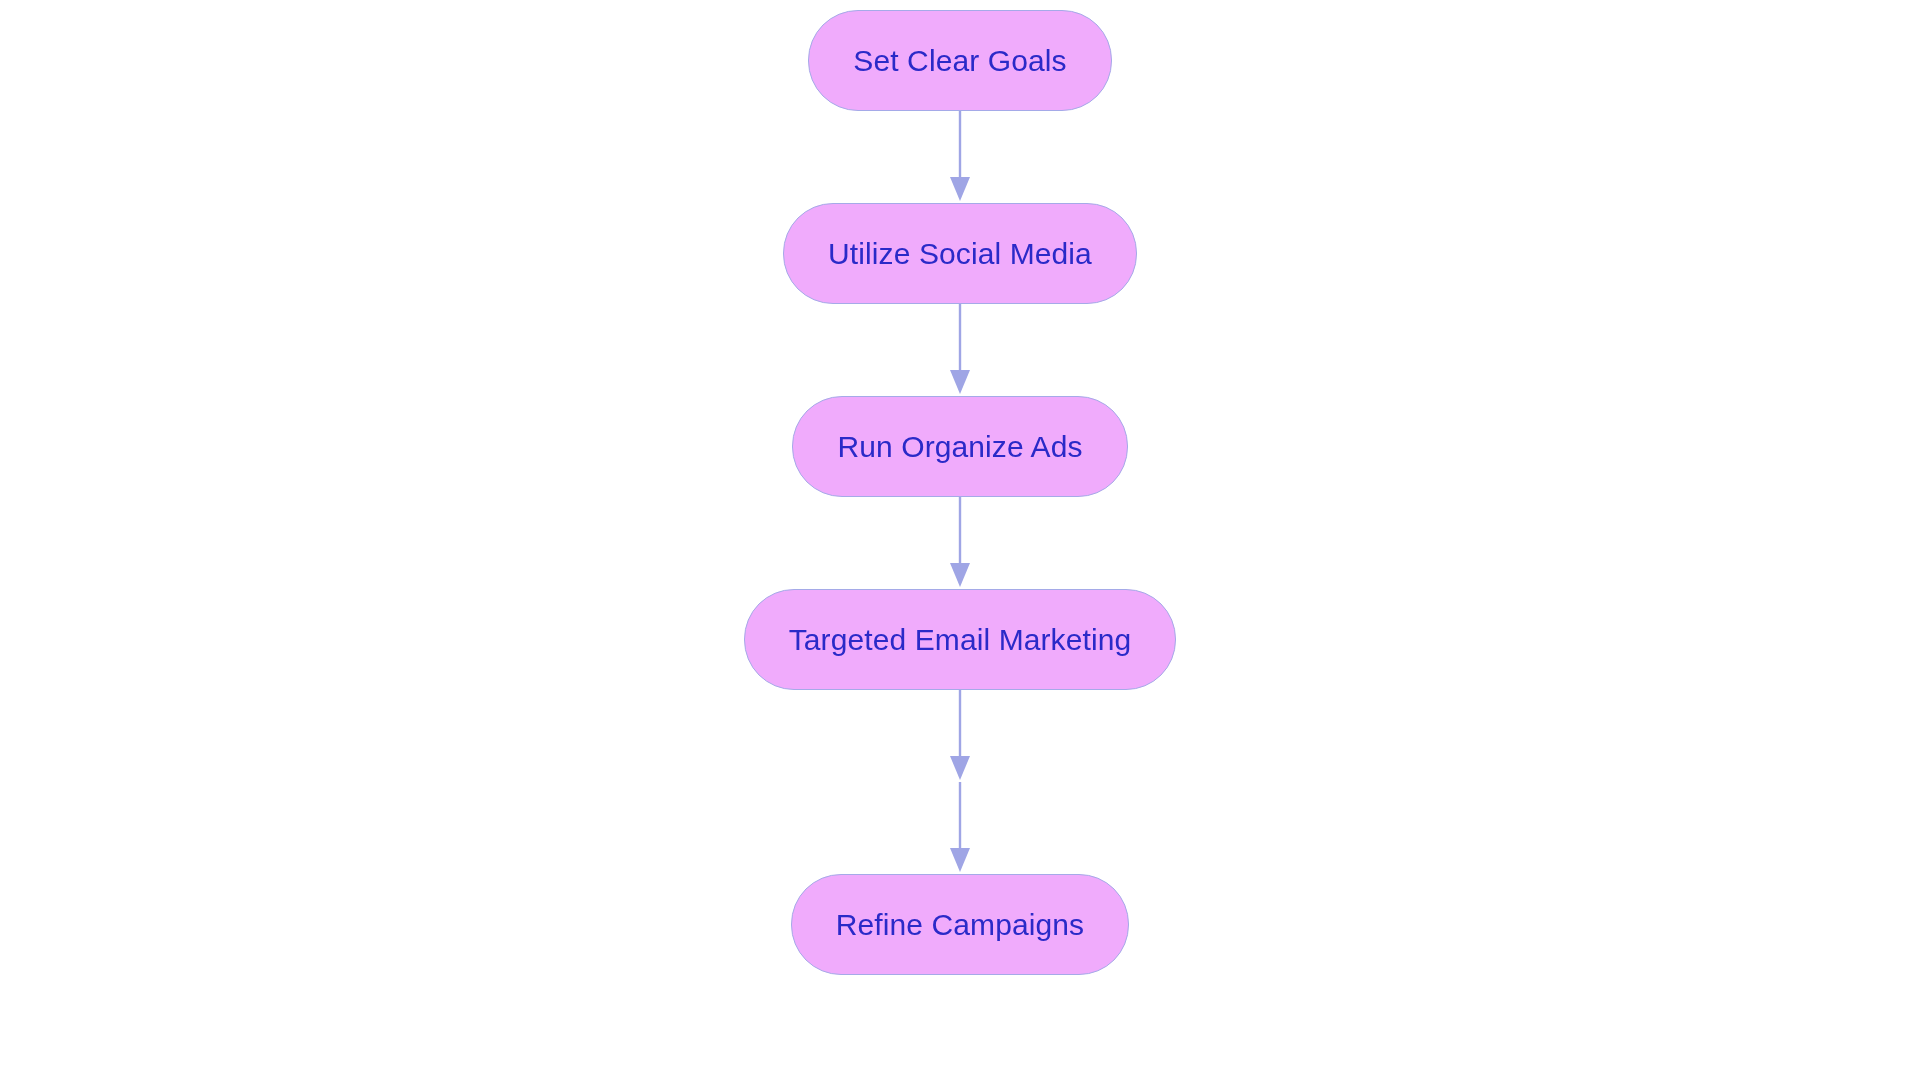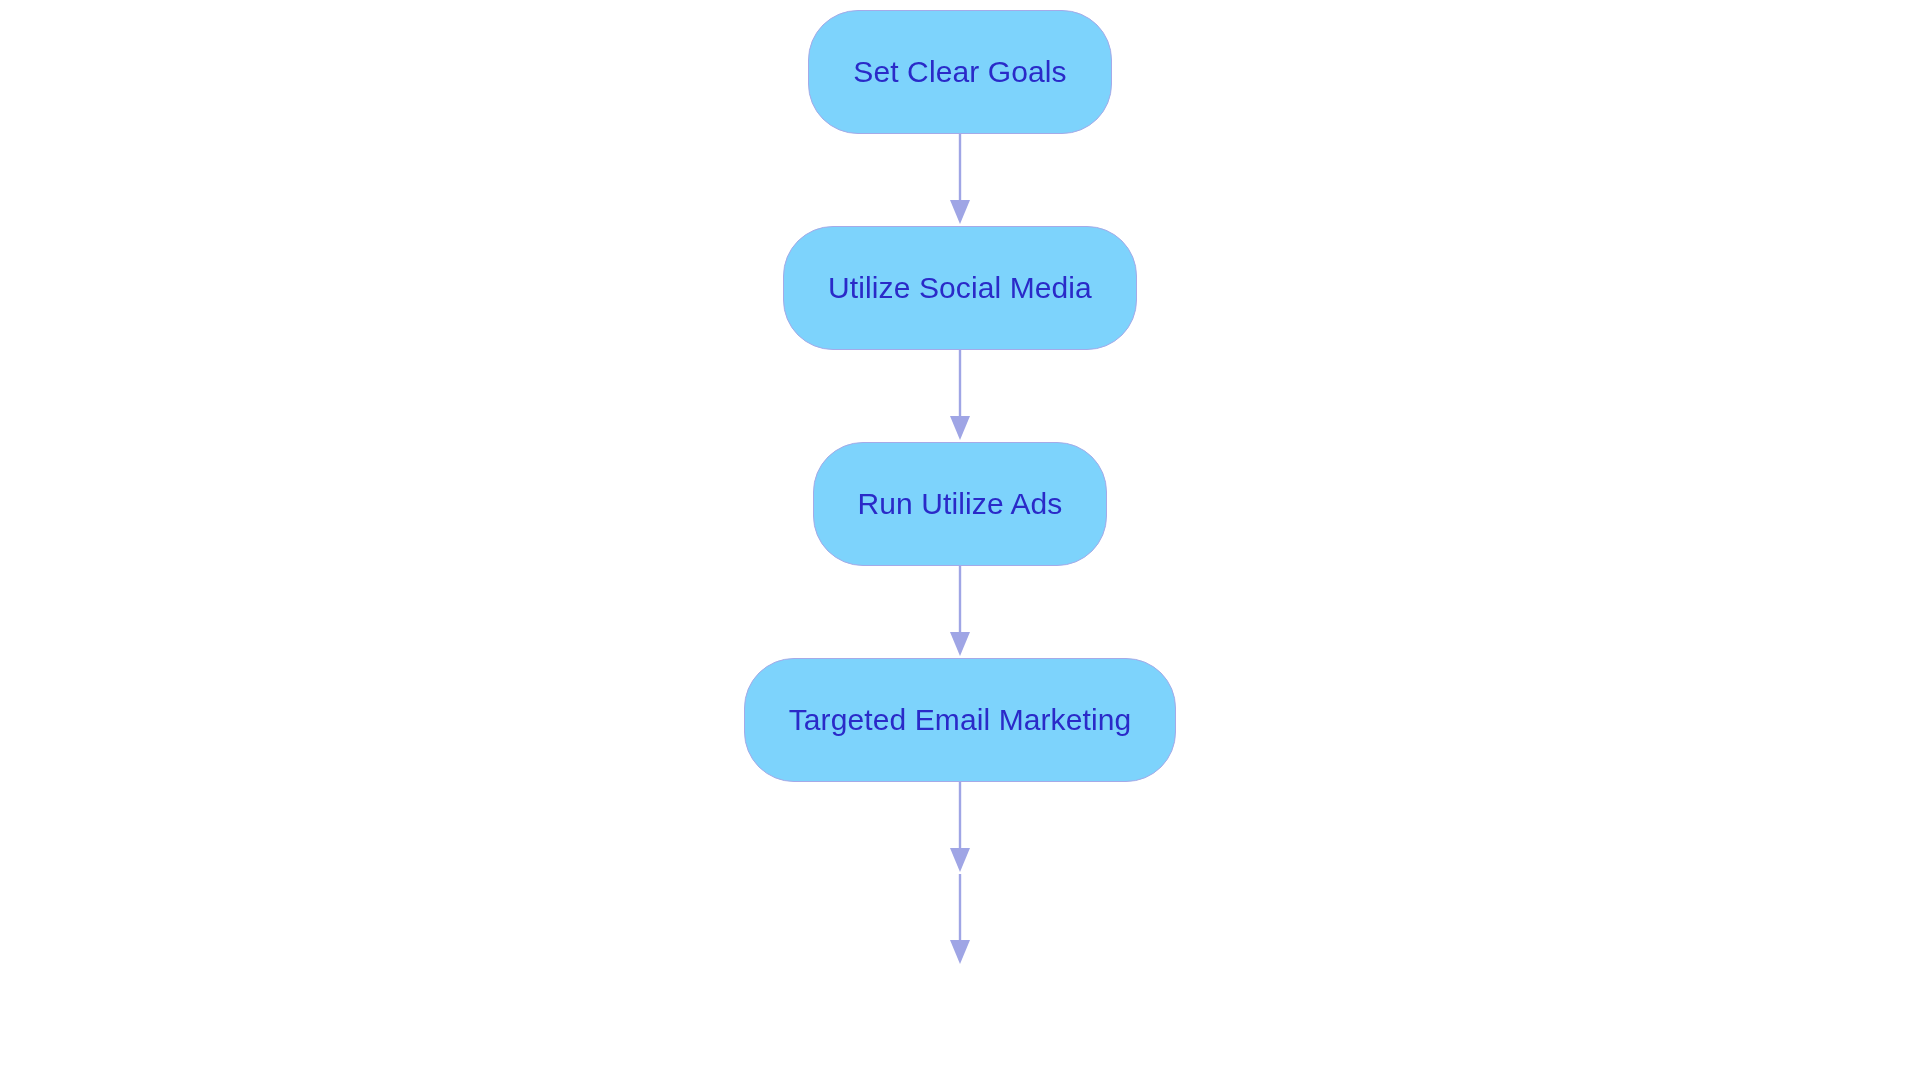--- a/index.html
+++ b/index.html
@@ -19,23 +19,23 @@
     width: 1920px;
     height: 1083px;
     display: flex;
     flex-direction: column;
     align-items: center;
     justify-content: flex-start;
   }
 
   .node {
     box-sizing: border-box;
-    height: 124px;
+    height: 101px;
     border-radius: 50px;
-    background: #7dd3fc;
+    background: #f0abfc;
     border: 1.6px solid #a5aae8;
     color: #2a2ac8;
     display: flex;
     align-items: center;
     justify-content: flex-start;
     font-size: 30px;
     font-weight: 400;
     letter-spacing: 0.1px;
     white-space: nowrap;
     padding: 0 44px;
@@ -73,21 +73,21 @@
   <div class="node">
     <span>Utilize Social Media</span>
   </div>
 
   <svg class="connector" viewBox="0 0 40 92" xmlns="http://www.w3.org/2000/svg">
     <line x1="20" y1="0" x2="20" y2="72" stroke="#9fa5e5" stroke-width="2.4"></line>
     <polygon points="20,90 10,66 30,66" fill="#9fa5e5"></polygon>
   </svg>
 
   <div class="node">
-    <span>Run Utilize Ads</span>
+    <span>Run Organize Ads</span>
   </div>
 
   <svg class="connector" viewBox="0 0 40 92" xmlns="http://www.w3.org/2000/svg">
     <line x1="20" y1="0" x2="20" y2="72" stroke="#9fa5e5" stroke-width="2.4"></line>
     <polygon points="20,90 10,66 30,66" fill="#9fa5e5"></polygon>
   </svg>
 
   <div class="node">
     <span>Targeted Email Marketing</span>
   </div>
@@ -96,14 +96,17 @@
     <line x1="20" y1="0" x2="20" y2="72" stroke="#9fa5e5" stroke-width="2.4"></line>
     <polygon points="20,90 10,66 30,66" fill="#9fa5e5"></polygon>
   </svg>
 
 
   <svg class="connector" viewBox="0 0 40 92" xmlns="http://www.w3.org/2000/svg">
     <line x1="20" y1="0" x2="20" y2="72" stroke="#9fa5e5" stroke-width="2.4"></line>
     <polygon points="20,90 10,66 30,66" fill="#9fa5e5"></polygon>
   </svg>
 
+  <div class="node">
+    <span>Refine Campaigns</span>
+  </div>
 
 </div>
 
 </body></html>

